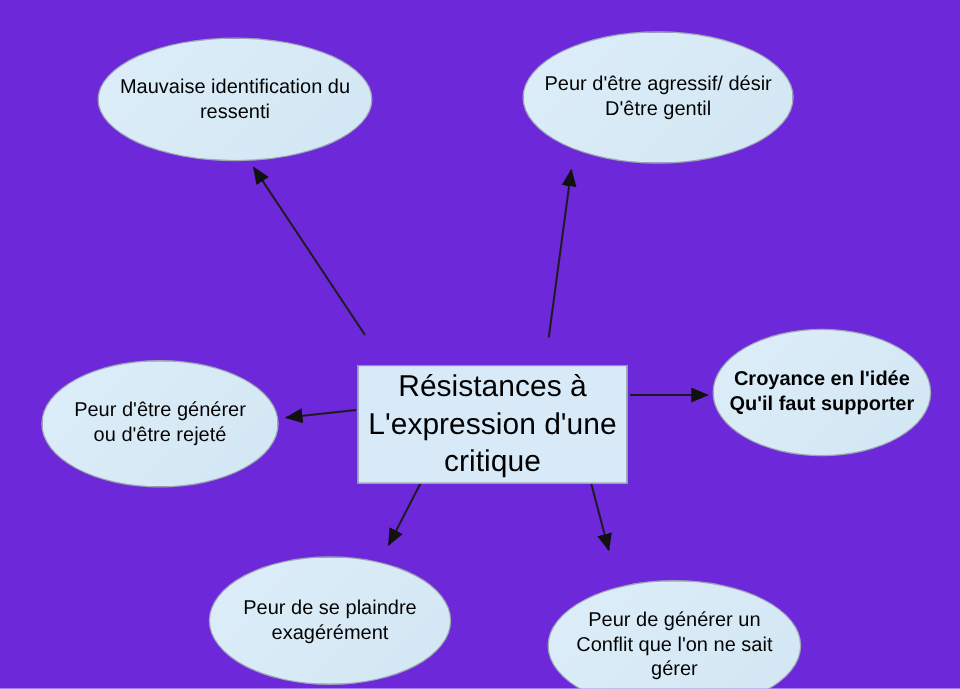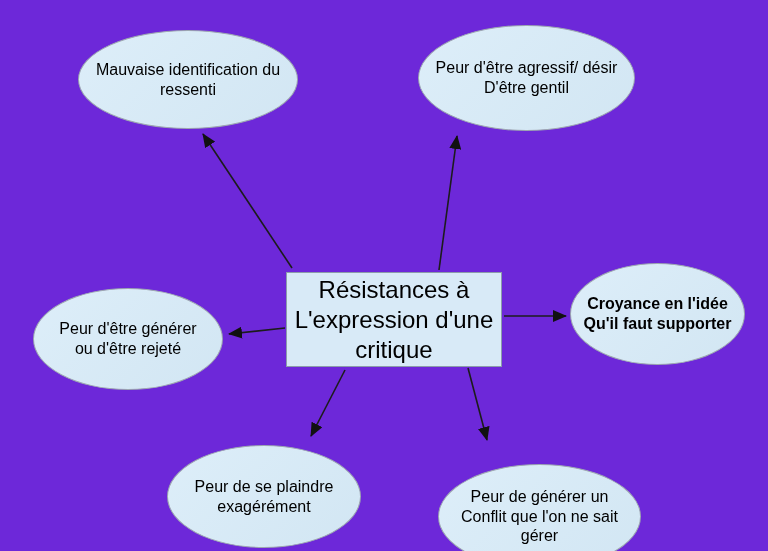--- a/index.html
+++ b/index.html
@@ -40,20 +40,21 @@
   }
   .ellipse {
     border-radius: 50%;
     border: 1px solid #9da7b1;
     background: linear-gradient(135deg, #ddeef9 0%, #d2e6f3 100%);
     padding: 6px 10px;
   }
   .center-box {
     border: 1.5px solid #8b9cab;
     background: #d8eaf7;
+    margin-top: 20px;
   }
   .center-label {
     white-space: pre-line;
     font-size: 24px;
     line-height: 1.25;
     color: #000000;
   }
   
   .n-top-left      { left: 78px;  top: 30px;  width: 220px; height: 99px;  }
   .n-top-right     { left: 418px; top: 25px;  width: 217px; height: 106px; }

